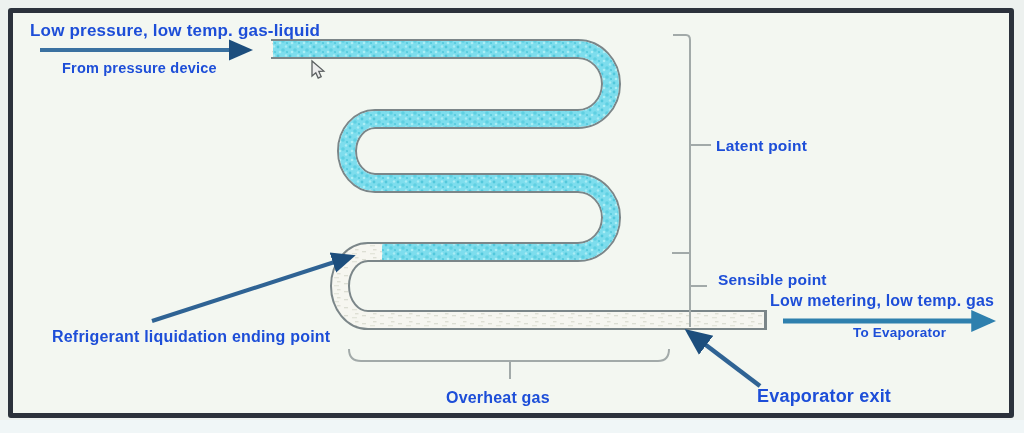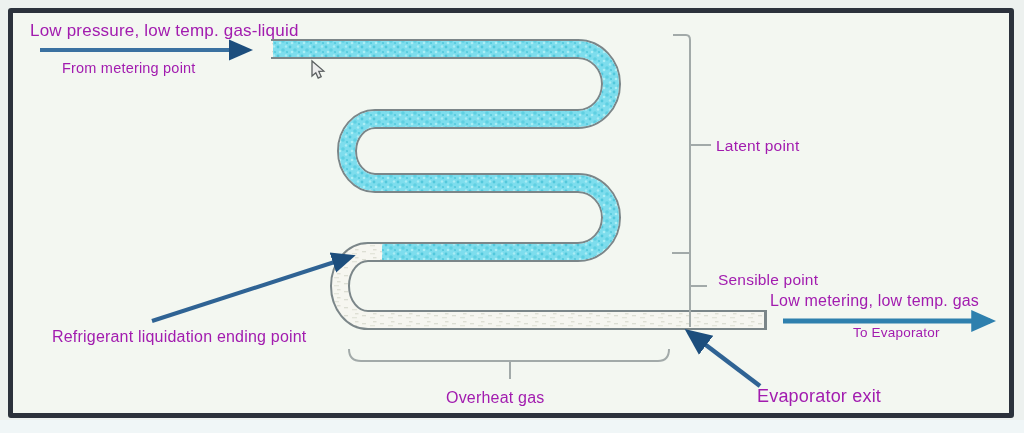--- a/index.html
+++ b/index.html
@@ -16,22 +16,23 @@
     position:absolute;left:8px;top:8px;width:1006px;height:410px;
     box-sizing:border-box;border:5px solid #2c323c;border-radius:3px;
     background:#f3f7f1;
   }
   .below-strip{
     position:absolute;left:0;top:420px;width:1024px;height:13px;
     background:#f0f6f7;
   }
   svg.overlay{position:absolute;left:0;top:0;width:1024px;height:433px;}
   .lbl{
-    position:absolute;color:#a21caf;white-space:nowrap;z-index:5;
+    position:absolute;color:#1d4ed8;white-space:nowrap;z-index:5;
     letter-spacing:0.2px;
+    font-weight:bold;
   }
   .lbl-inlet-title   {left:30px;  top:21px;  font-size:17px;}
   .lbl-inlet-source  {left:62px;  top:60px;  font-size:14.5px;}
   .lbl-latent        {left:716px; top:137px; font-size:15.5px;}
   .lbl-sensible      {left:718px; top:271px; font-size:15.5px;}
   .lbl-outlet-title  {left:770px; top:292px; font-size:16px;}
   .lbl-outlet-sub    {left:853px; top:325px; font-size:13.5px;}
   .lbl-liquidation   {left:52px;  top:328px; font-size:16px;}
   .lbl-overheat      {left:446px; top:389px; font-size:16px;}
   .lbl-evap-exit     {left:757px; top:386px; font-size:18px;}
@@ -88,21 +89,21 @@
       <line x1="760" y1="386" x2="690" y2="333" stroke="#2f6394" stroke-width="4.5" marker-end="url(#ahNavy)"></line>
       <line x1="783" y1="321" x2="990" y2="321" stroke="#2e80ae" stroke-width="5" marker-end="url(#ahTeal)"></line>
     </g>
 
     <g>
       <path d="M 312 61 l 0 15 l 3.8 -3.3 l 2.4 5.4 l 3 -1.4 l -2.4 -5.3 l 5 -0.3 z" fill="#ececec" stroke="#5a5f60" stroke-width="1.3"></path>
     </g>
   </svg>
 
   <div class="lbl lbl-inlet-title">Low pressure, low temp. gas-liquid</div>
-  <div class="lbl lbl-inlet-source">From metering point</div>
+  <div class="lbl lbl-inlet-source">From pressure device</div>
   <div class="lbl lbl-latent">Latent point</div>
   <div class="lbl lbl-sensible">Sensible point</div>
   <div class="lbl lbl-outlet-title">Low metering, low temp. gas</div>
   <div class="lbl lbl-outlet-sub">To Evaporator</div>
   <div class="lbl lbl-liquidation">Refrigerant liquidation ending point</div>
   <div class="lbl lbl-overheat">Overheat gas</div>
   <div class="lbl lbl-evap-exit">Evaporator exit</div>
 </div>
 
 </body></html>

